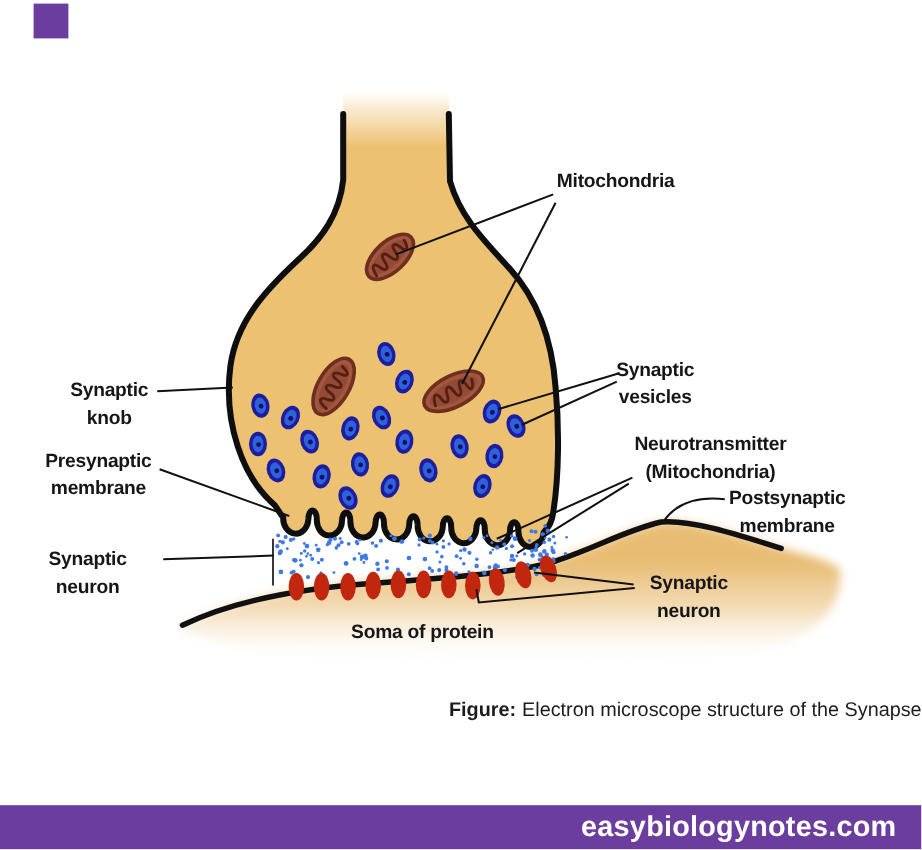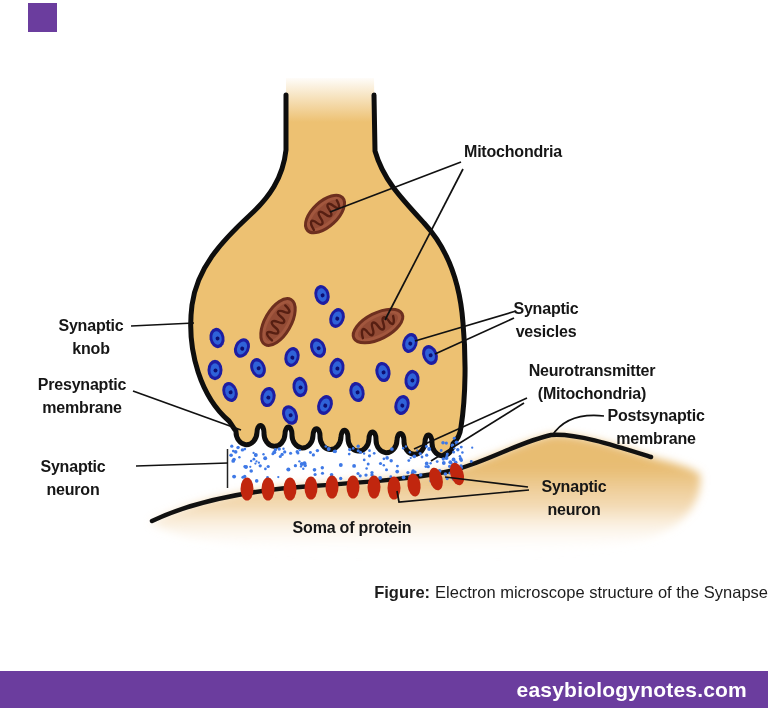--- a/index.html
+++ b/index.html
@@ -18,21 +18,21 @@
     position:absolute;left:0;top:583px;width:768px;text-align:right;
     font-size:16.5px;color:#1c1c1c;
   }
   #figure-caption .cap-prefix{font-weight:bold;}
   #figure-caption .cap-rest{margin-left:5px;}
   #footer-bar{
     position:absolute;left:0;top:671px;width:768px;height:37px;
   }
   #footer-site{
     position:absolute;right:21px;top:0;line-height:37px;
-    font-size:21px;font-weight:bold;color:#ffffff;letter-spacing:0.2px;
+    font-size:24px;font-weight:bold;color:#ffffff;letter-spacing:0.2px;
   }
 </style>
 </head>
 <body>
 
 <div id="canvas">
 
   <div id="brand-square" style="background: rgb(107, 61, 158);"></div>
 
   <svg id="diagram-svg" width="768" height="708" viewBox="0 0 768 708">

